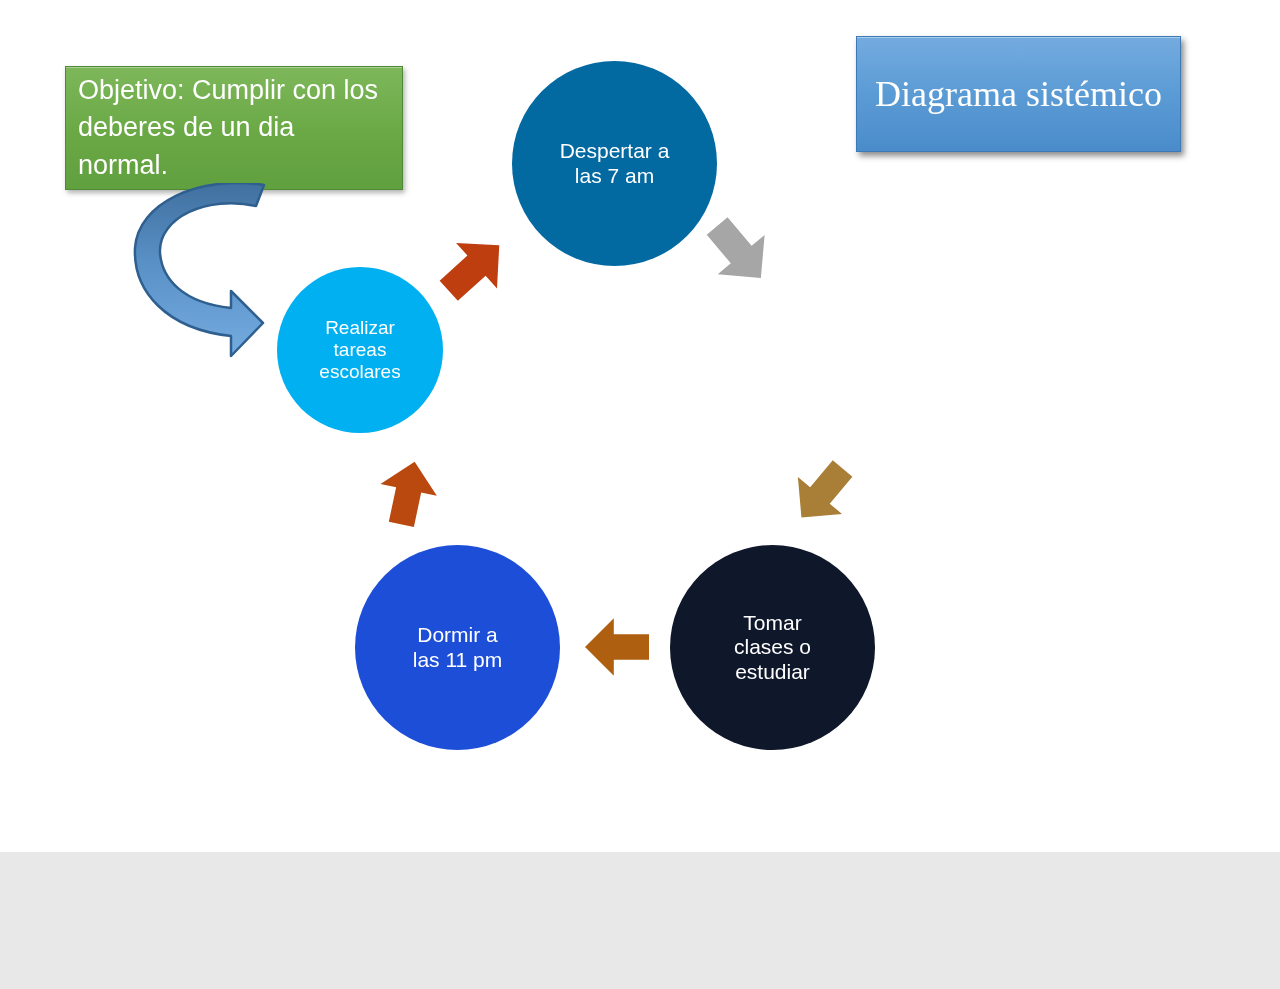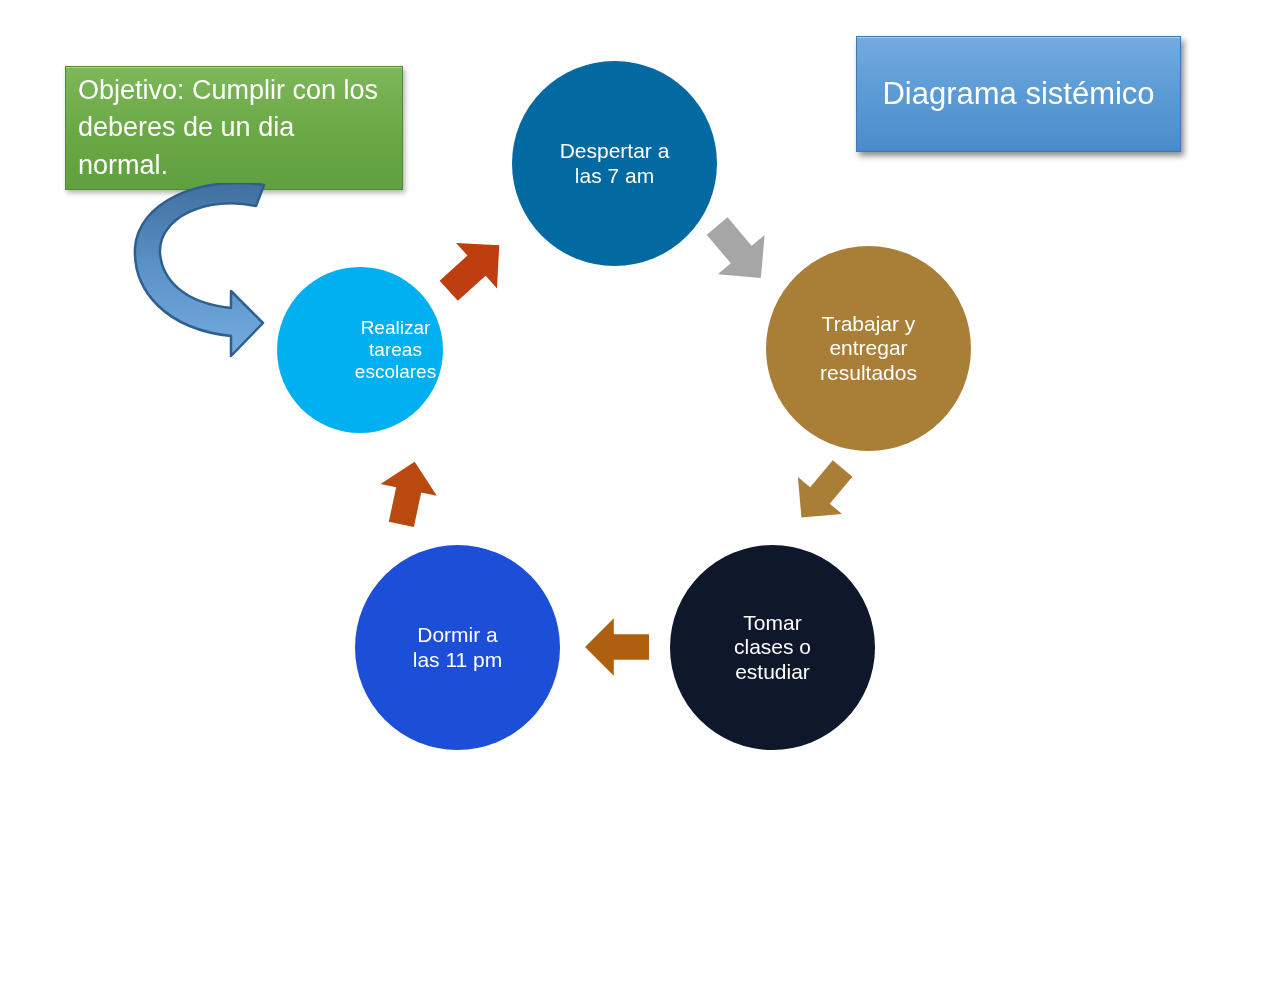--- a/index.html
+++ b/index.html
@@ -2,21 +2,21 @@
 <html><head>
 <meta charset="utf-8">
 <style>
   * { margin: 0; padding: 0; box-sizing: border-box; }
   html, body { background: #e8e8e8; }
   body { font-family: "Liberation Sans", sans-serif; }
 
   #canvas {
     position: relative;
     width: 1280px;
-    height: 989px;
+    height: 852px;
     background: #ffffff;
     overflow: hidden;
     margin: 0 auto;
   }
 
   
   .objective-box {
     position: absolute;
     left: 65px; top: 66px;
     width: 338px; height: 124px;
@@ -41,22 +41,23 @@
     background: linear-gradient(180deg, #74abdf 0%, #5b9bd5 50%, #4a8ccb 100%);
     border: 1px solid #3d7ab5;
     box-shadow: 3px 4px 6px rgba(0,0,0,0.45), inset 0 1px 0 rgba(255,255,255,0.40);
     display: flex;
     align-items: center;
     justify-content: center;
     text-align: center;
   }
   .title-box .txt {
     color: #ffffff;
-    font-size: 31px;
+    font-size: 36px;
     line-height: 1.35;
+    font-family: Liberation Serif, serif;
   }
 
   
   .circle {
     position: absolute;
     border-radius: 50%;
     display: flex;
     align-items: center;
     justify-content: center;
     text-align: center;
@@ -131,26 +132,23 @@
   <svg class="blk-arrow a-rust" viewBox="0 0 100 100" aria-hidden="true">
     <polygon points="0,30 55,30 55,5 100,50 55,95 55,70 0,70" fill="#B9490F"></polygon>
   </svg>
   <svg class="blk-arrow a-red" viewBox="0 0 100 100" aria-hidden="true">
     <polygon points="0,30 55,30 55,5 100,50 55,95 55,70 0,70" fill="#BF3E10"></polygon>
   </svg>
 
   <div class="circle c-despertar" style="background-color: #0369a1;">
     <span class="txt">Despertar a las 7 am</span>
   </div>
-  <div class="circle c-trabajar" style="background-color: rgb(169, 126, 54);">
-    <span class="txt">Trabajar y entregar resultados</span>
-  </div>
   <div class="circle c-tomar" style="background-color: #0f172a;">
     <span class="txt">Tomar clases o estudiar</span>
   </div>
   <div class="circle c-dormir" style="background-color: #1d4ed8;">
     <span class="txt">Dormir a las 11 pm</span>
   </div>
-  <div class="circle c-realizar" style="background-color: rgb(0, 176, 240); justify-content: flex-end;">
+  <div class="circle c-realizar" style="background-color: rgb(0, 176, 240);">
     <span class="txt">Realizar tareas escolares</span>
   </div>
 
 </div>
 
 </body></html>

